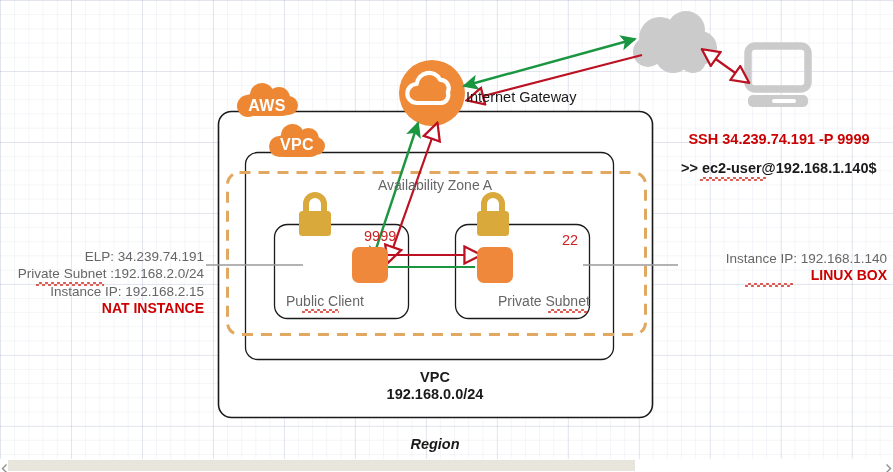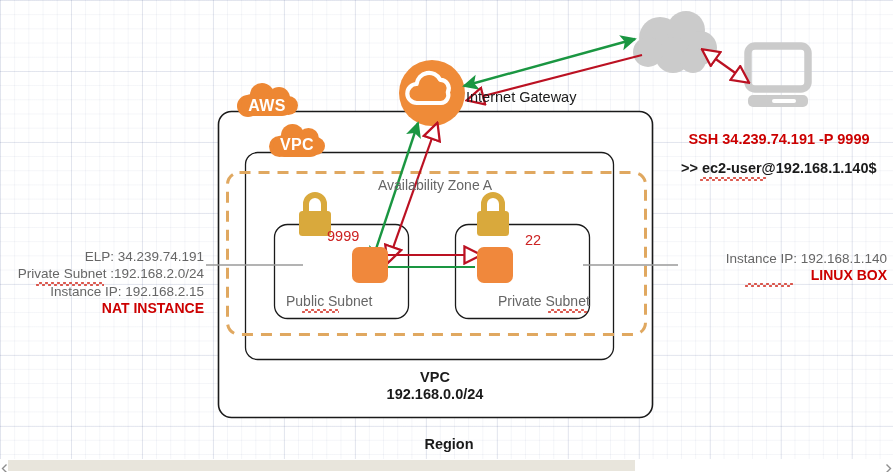--- a/index.html
+++ b/index.html
@@ -40,20 +40,21 @@
   }
   .lbl-dark {
     color: #1a1a1a;
   }
   .lbl-red {
     color: #cc0000;
     font-weight: bold;
   }
   .lbl-redplain {
     color: #cc2222;
+    margin-left: 37px;
   }
   .lbl-bold {
     font-weight: bold;
   }
   .ctr { text-align: center; }
   .rgt { text-align: right; }
 
   
   .squig {
     position: absolute;
@@ -220,30 +221,30 @@
   </div>
 
   <div class="lbl" style="left:378px; top:177px; font-size:14px;">Availability Zone A</div>
 
   <div class="lbl lbl-dark" style="left:466px; top:88px; font-size:14.5px;">Internet Gateway</div>
 
   <div class="lbl lbl-redplain" style="left:327px; top:227px; font-size:14.5px;">9999</div>
 
   <div class="lbl lbl-redplain" style="left:525px; top:231px; font-size:14.5px;">22</div>
 
-  <div class="lbl" style="left:286px; top:293px; font-size:14px;">Public Subnet</div>
+  <div class="lbl" style="left:286px; top:293px; font-size:14px;">Public Client</div>
   <div class="squig" style="left:302px; top:309px; width:37px;"></div>
 
   <div class="lbl" style="left:498px; top:293px; font-size:14px;">Private Subnet</div>
   <div class="squig" style="left:548px; top:309px; width:39px;"></div>
 
   <div class="lbl lbl-dark lbl-bold ctr" style="left:385px; top:368px; width:100px; font-size:14.5px;">VPC</div>
   <div class="lbl lbl-dark lbl-bold ctr" style="left:385px; top:385px; width:100px; font-size:14.5px;">192.168.0.0/24</div>
 
-  <div class="lbl lbl-dark lbl-bold ctr" style="left:399px; top:435px; width:100px; font-size:14.5px;">Region</div>
+  <div class="lbl lbl-dark lbl-bold ctr" style="left:385px; top:435px; width:100px; font-size:14.5px;font-style:italic;">Region</div>
 
   <div style="position:absolute; left:4px; top:248px; width:200px;">
     <div class="lbl rgt" style="position:static; width:200px; font-size:13.5px;">ELP: 34.239.74.191</div>
     <div class="lbl rgt" style="position:static; width:200px; font-size:13.5px;">Private Subnet :192.168.2.0/24</div>
     <div class="lbl rgt" style="position:static; width:200px; font-size:13.5px;">Instance IP: 192.168.2.15</div>
     <div class="lbl rgt lbl-red" style="position:static; width:200px; font-size:14px;">NAT INSTANCE</div>
   </div>
   <div class="squig" style="left:36px; top:282px; width:68px;"></div>
 
   <div style="position:absolute; left:687px; top:250px; width:206px;">

